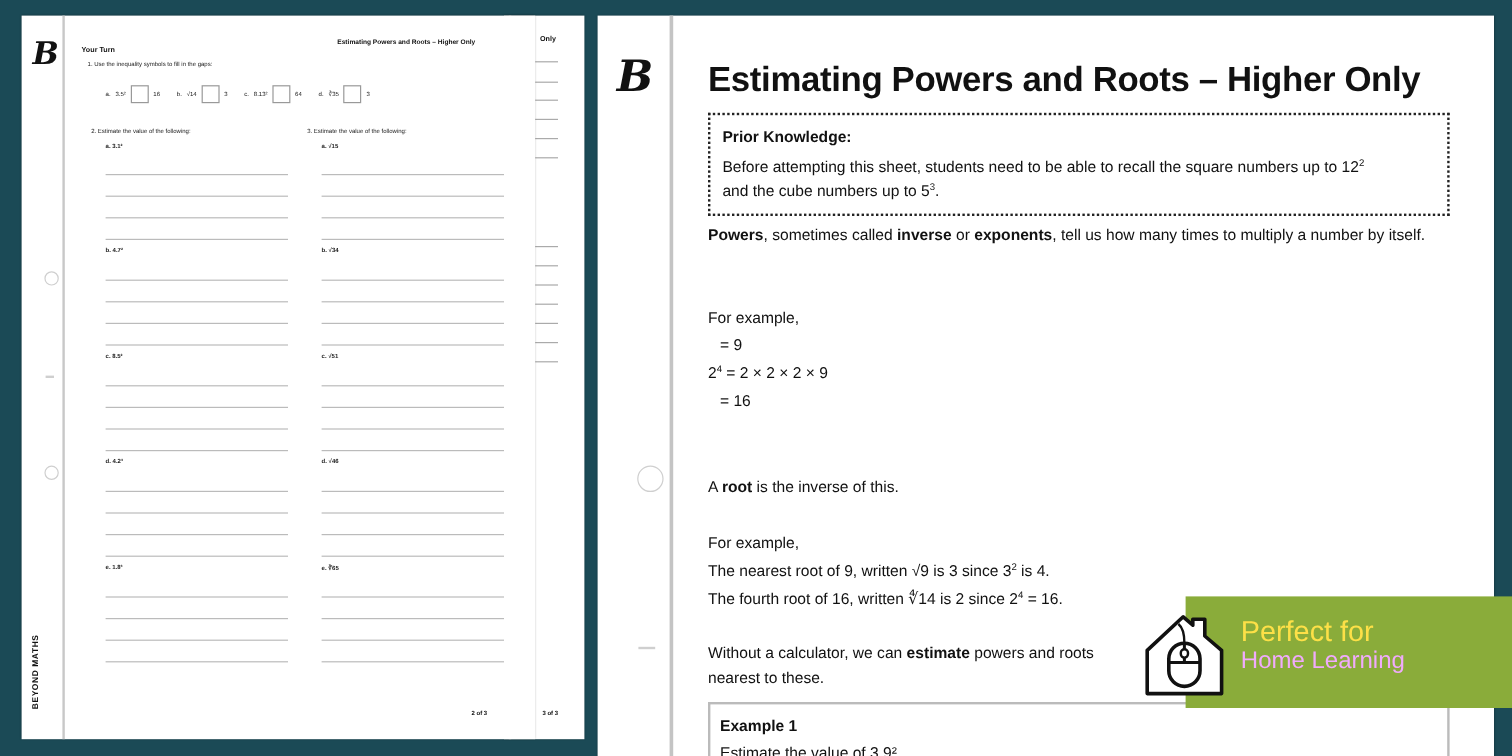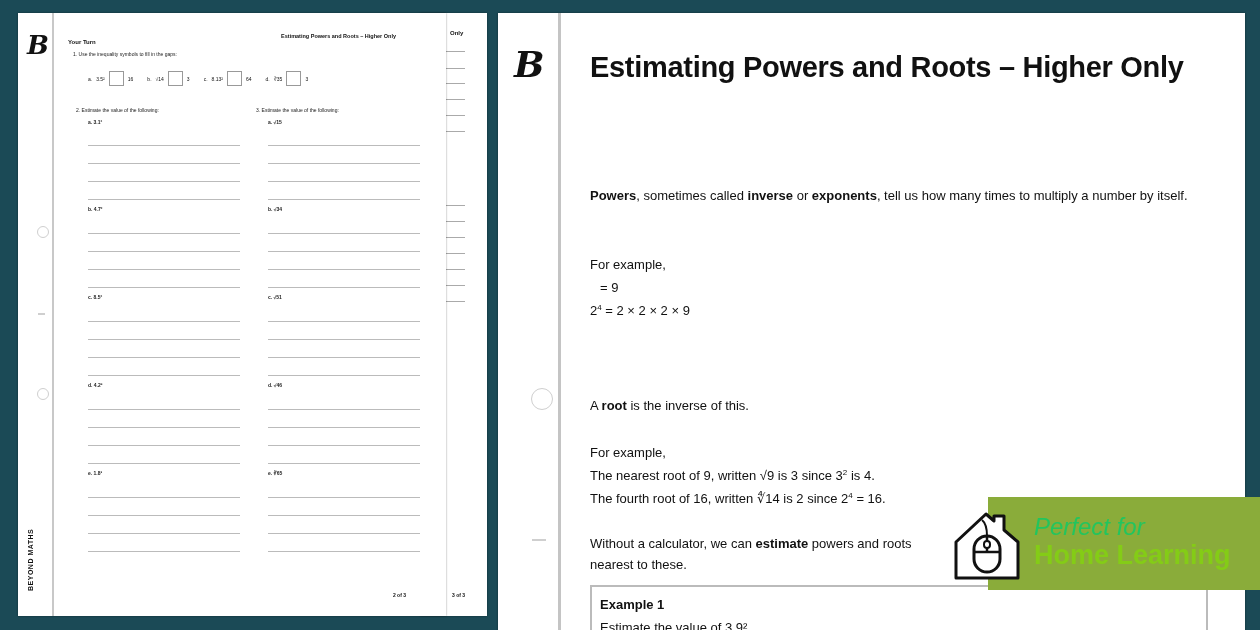--- a/index.html
+++ b/index.html
@@ -42,22 +42,22 @@
   .body { position: absolute; left: 92px; font-size: 13px; line-height: 23px; width: 620px; }
   sup { font-size: 8px; vertical-align: 5px; line-height: 0; }
   b { font-weight: bold; }
   .indent { padding-left: 10px; }
   .example-box { position: absolute; left: 92px; top: 575px; width: 618px; height: 80px; border: 2px solid #bbb; padding: 10px 8px; font-size: 13px; }
   .example-box .eh { font-weight: bold; }
 
   
   .banner { position: absolute; left: 988px; top: 497px; width: 272px; height: 93px; background: #8aac3a; }
   .banner-icon { position: absolute; left: 952px; top: 508px; width: 70px; height: 72px; }
-  .banner-t1 { position: absolute; left: 1034px; top: 513px; font-size: 24px; color: #22c55e; font-style: italic; }
-  .banner-t2 { position: absolute; left: 1034px; top: 540px; font-size: 27px; font-weight: bold; color: #84cc16; }
+  .banner-t1 { position: absolute; left: 1034px; top: 513px; font-size: 24px; color: #fde047; }
+  .banner-t2 { position: absolute; left: 1034px; top: 540px; font-size: 20px; font-weight: normal; color: #f0abfc; }
 </style>
 </head>
 <body>
 
 <div class="sheet-back">
   <div class="vline"></div>
   <div class="only">Only</div>
   <div class="rule" style="top:38px"></div>
   <div class="rule" style="top:55px"></div>
   <div class="rule" style="top:70px"></div>
@@ -175,27 +175,32 @@
 </div>
 
 <div class="sheet-main">
   <div class="vline"></div>
   <div class="logo">B</div>
   <div class="hole" style="left:33px;top:375px;width:22px;height:22px"></div>
   <div class="dash" style="left:34px;top:526px;width:14px"></div>
 
   <div class="main-title">Estimating Powers and Roots – Higher Only</div>
 
+  <div class="prior">
+    <div class="ph">Prior Knowledge:</div>
+    <div class="pt"><span>Before attempting this sheet, students need to be able to recall the square numbers up to 12</span><sup>2</sup><br><span>and the cube numbers up to 5</span><sup>3</sup><span>.</span></div>
+  </div>
 
   <div class="body" style="top:172px;line-height:21px"><b>Powers</b><span>, sometimes called </span><b>inverse</b><span> or </span><b>exponents</b><span>, tell us how many times to multiply a number by itself.</span></div>
 
   <div class="body" style="top:240px">
     <div>For example,</div>
     <div class="indent">= 9</div>
     <div><span>2</span><sup>4</sup><span> = 2 × 2 × 2 × 9</span></div>
+    <div class="indent">= 16</div>
   </div>
 
   <div class="body" style="top:381px"><span>A </span><b>root</b><span> is the inverse of this.</span></div>
 
   <div class="body" style="top:428px">
     <div>For example,</div>
     <div><span>The nearest root of 9, written </span><span>√9</span><span> is 3 since 3</span><sup>2</sup><span> is 4.</span></div>
     <div><span>The fourth root of 16, written </span><span>∜14</span><span> is 2 since 2</span><sup>4</sup><span> = 16.</span></div>
   </div>
 

